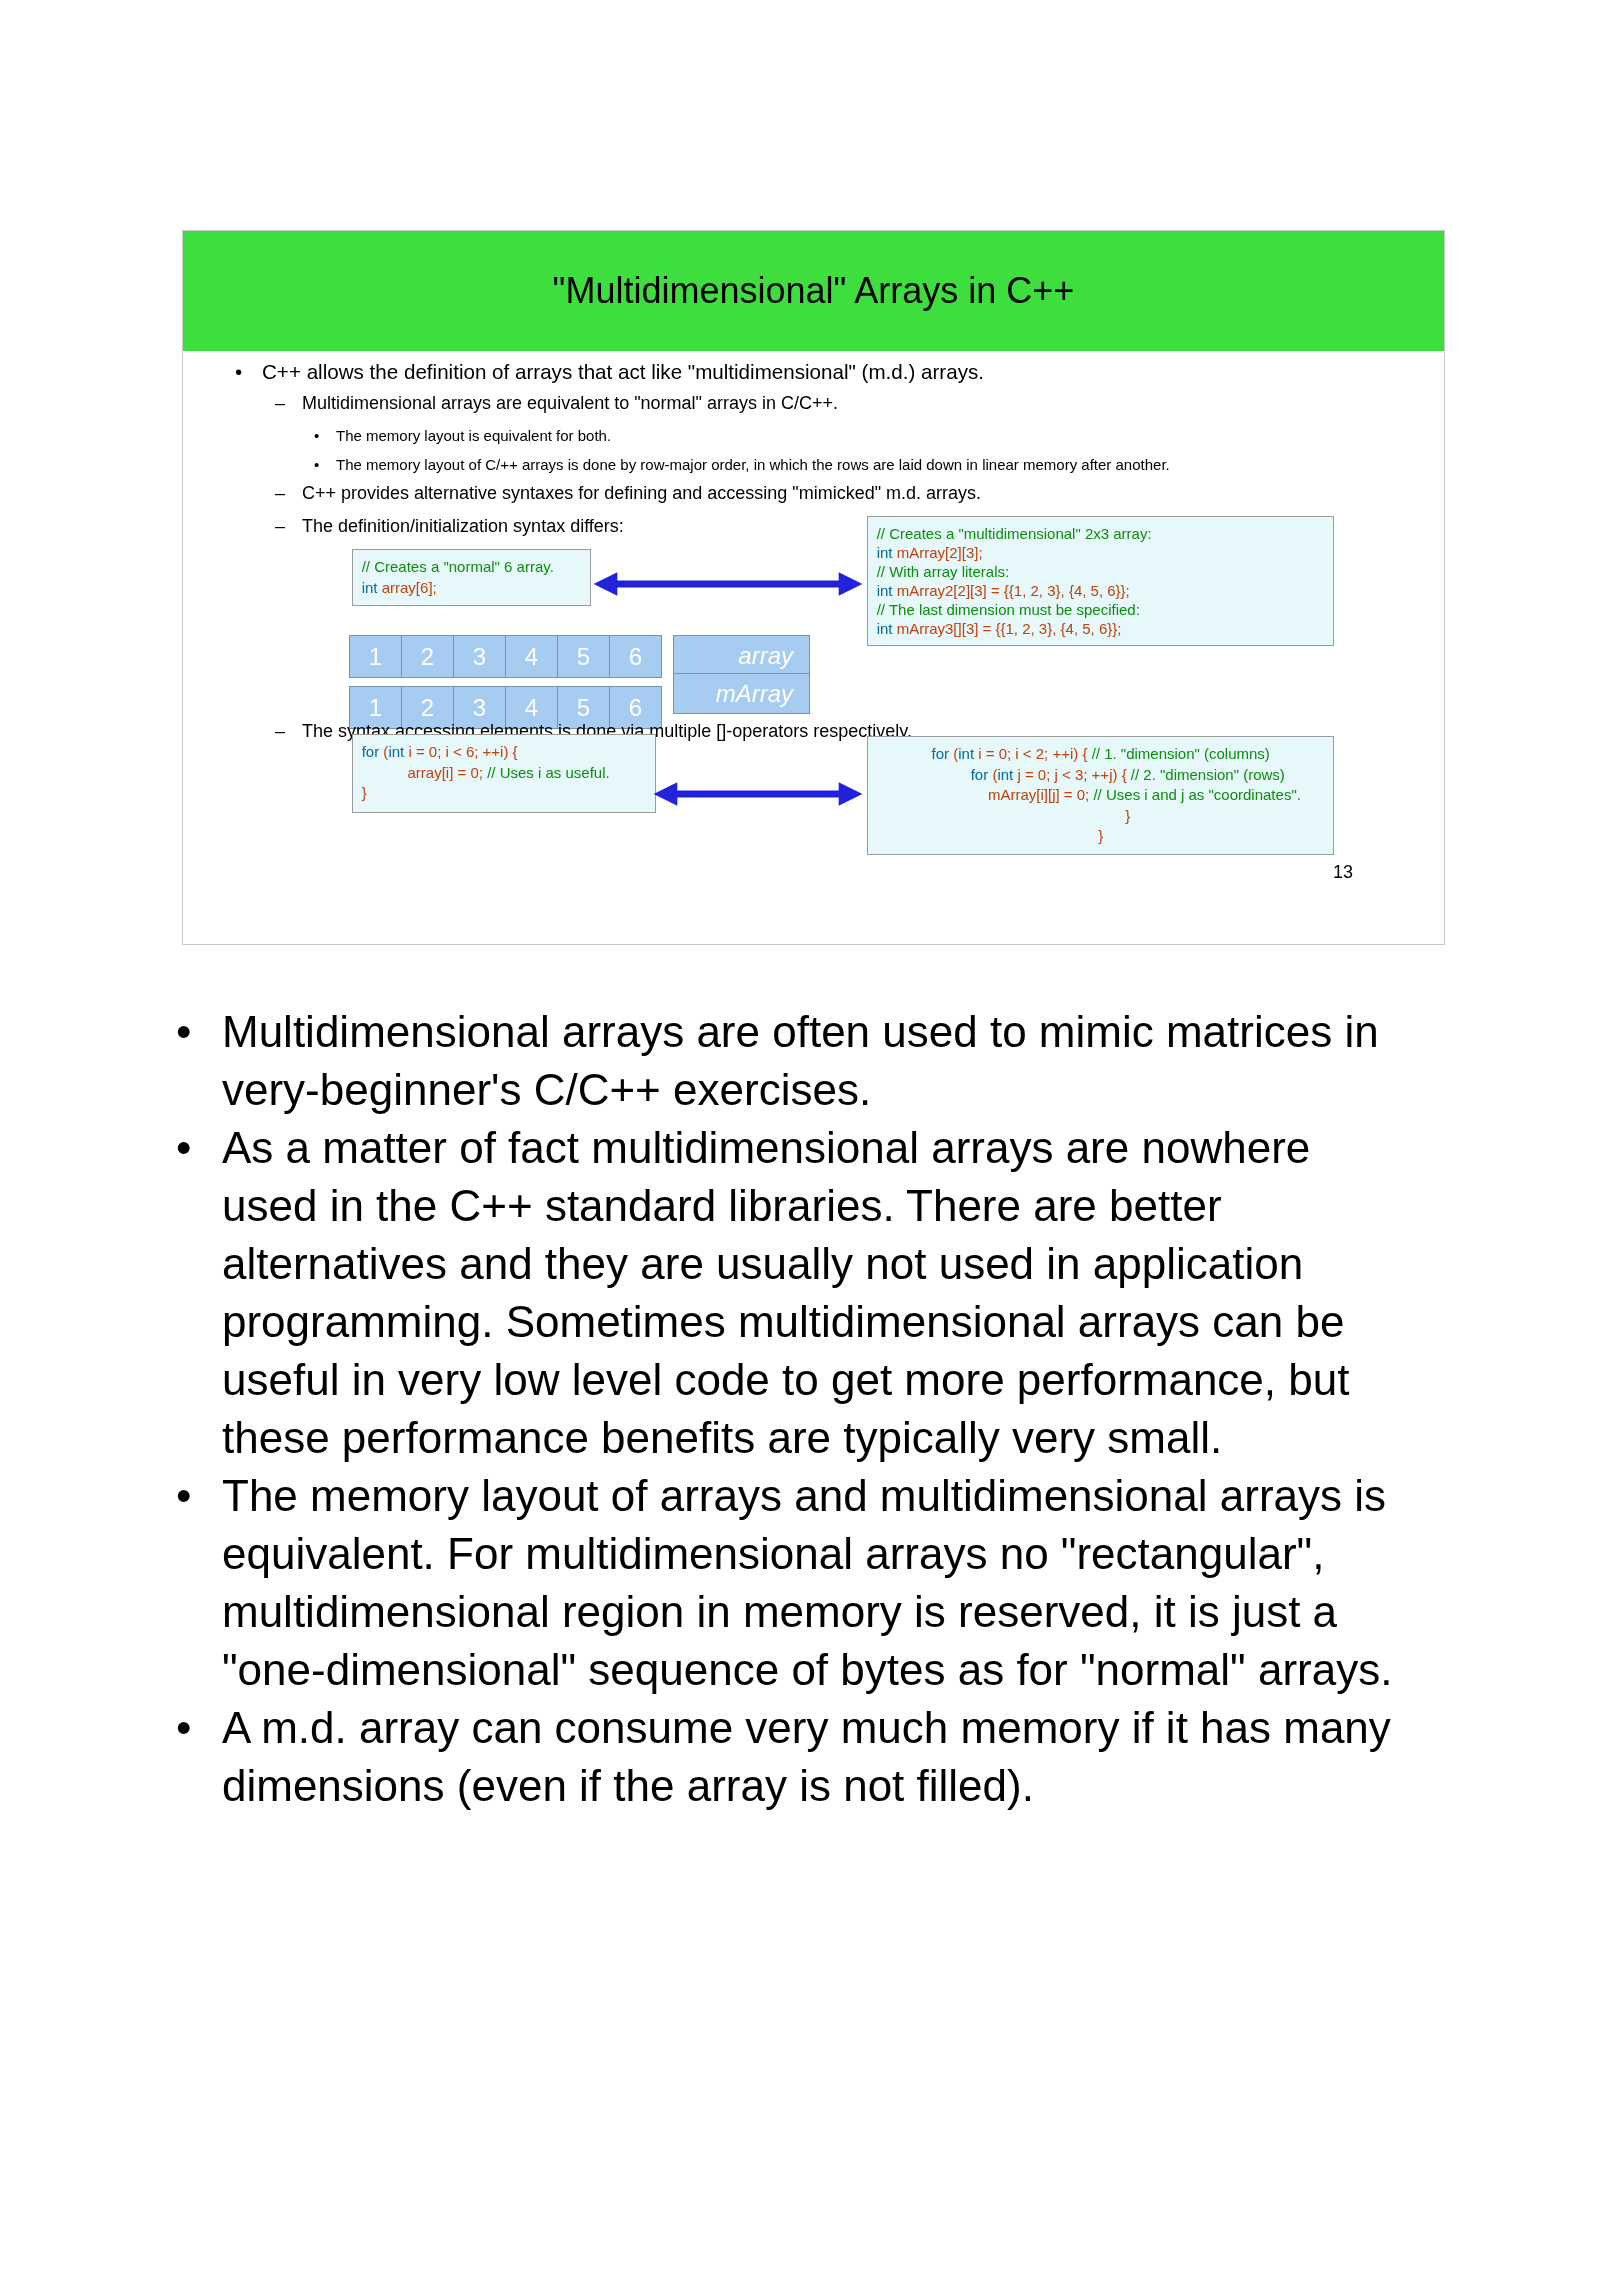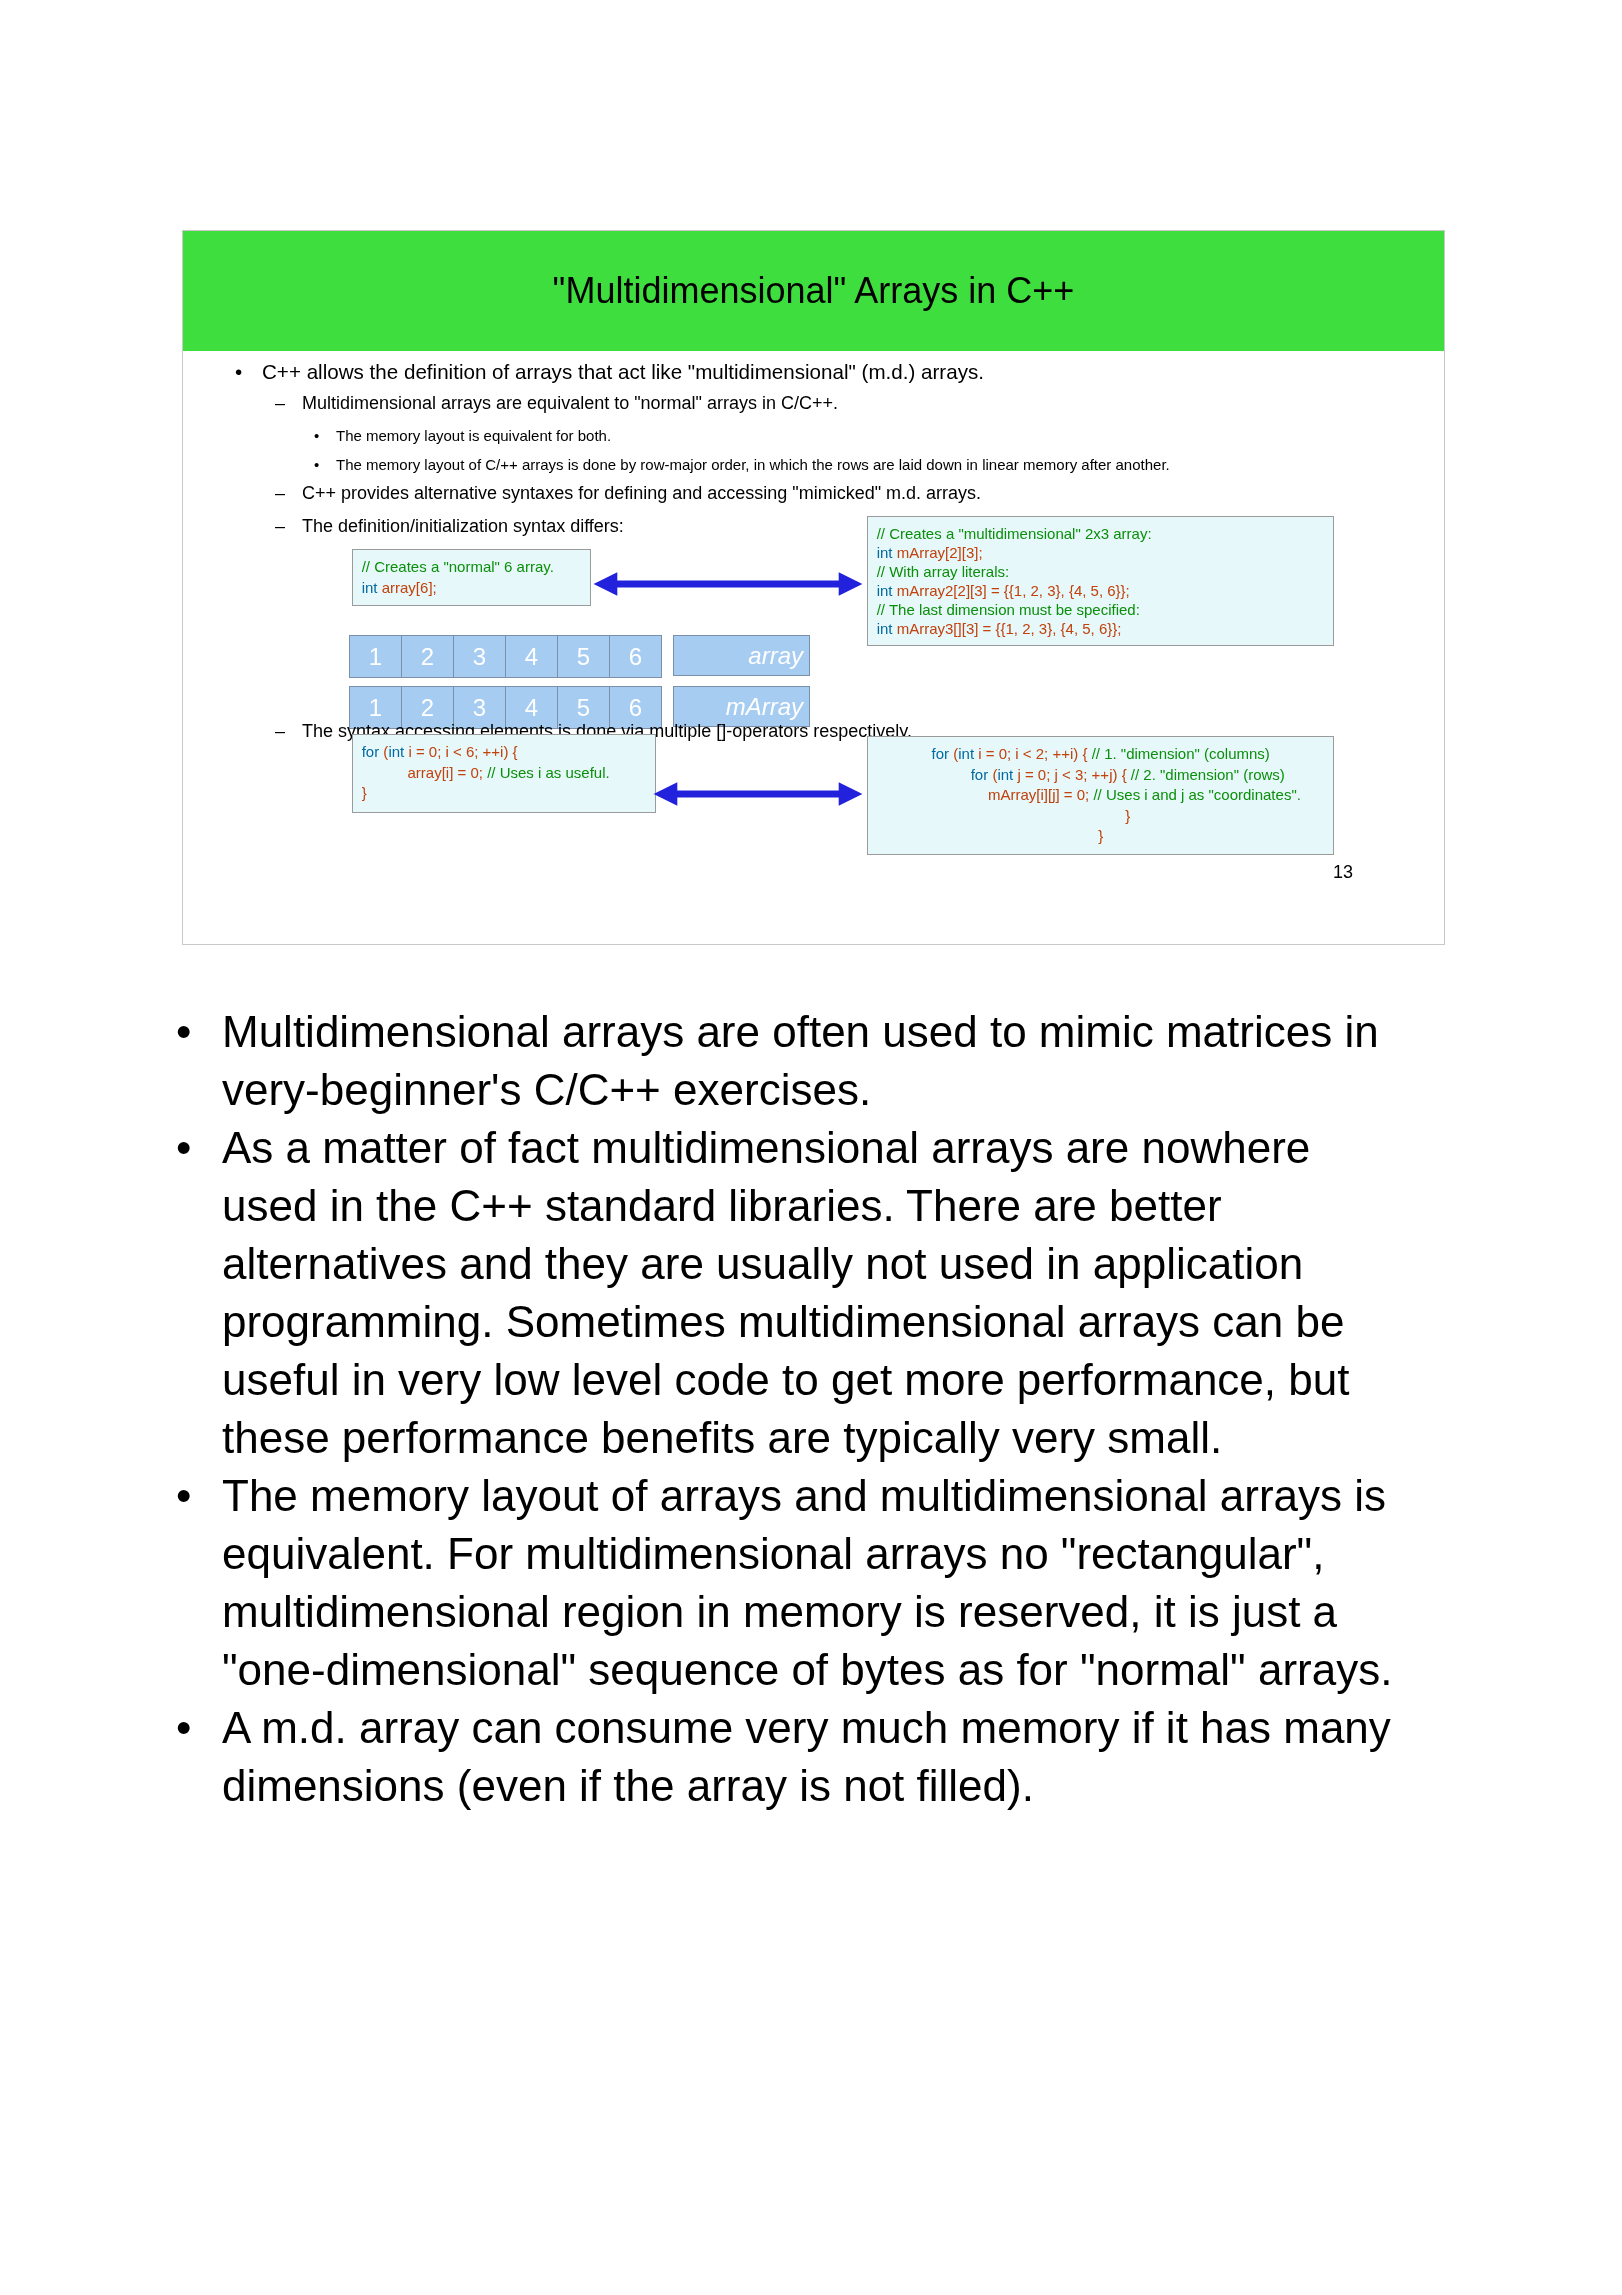--- a/index.html
+++ b/index.html
@@ -25,21 +25,21 @@
   .tok-p{color:#c2410c;}
   .tok-c{color:#0b8f0b;}
   .tok-k{color:#0369a1;}
 
   .mem-row{position:absolute;display:flex;}
   .mem-cell{width:51px;height:41px;background:#a6ccf2;border:0.8px solid #7a90ab;border-left:none;
             color:#fff;font-size:24px;display:flex;align-items:center;justify-content:center;}
   .mem-cell:first-child{border-left:0.8px solid #7a90ab;}
   .mem-label{position:absolute;width:137px;height:41px;background:#a6ccf2;border:0.8px solid #7a90ab;
              color:#fff;font-size:24px;font-style:italic;display:flex;align-items:center;
-             justify-content:flex-end;padding-right:6px;box-sizing:border-box;}
+             justify-content:flex-end;padding-right:16px;box-sizing:border-box;}
 
   .arrow{position:absolute;}
 
   .page-num{position:absolute;left:1150px;top:631px;font-size:18px;}
 
   
   .notes{position:absolute;left:176px;top:1003px;width:1236px;}
   .note{display:flex;font-size:44px;line-height:58px;}
   .nglyph{flex:none;width:46px;}
   .ntext{flex:1;}
@@ -114,21 +114,21 @@
   <div class="mem-label" style="left:490px;top:404px;">array</div>
 
   <div class="mem-row" style="left:166px;top:455px;">
     <span class="mem-cell">1</span>
     <span class="mem-cell">2</span>
     <span class="mem-cell">3</span>
     <span class="mem-cell">4</span>
     <span class="mem-cell">5</span>
     <span class="mem-cell">6</span>
   </div>
-  <div class="mem-label" style="left:490px;top:455px;">mArray</div>
+  <div class="mem-label" style="left:490px;top:442px;">mArray</div>
 
   <div class="srow l2" style="top:490px;">
     <span class="glyph">–</span>
     <span>The syntax accessing elements is done via multiple []-operators respectively.</span>
   </div>
 
   <div class="code-box" style="left:169px;top:503px;width:285px;height:63px;">
       <div class="code-line"><span class="tok-k">for</span><span class="tok-p"> (</span><span class="tok-k">int</span><span class="tok-p"> i = 0; i &lt; 6; ++i) {</span></div>
       <div class="code-line"><span class="tok-p">           array[i] = 0; </span><span class="tok-c">// Uses i as useful.</span></div>
       <div class="code-line"><span class="tok-p">}</span></div>

